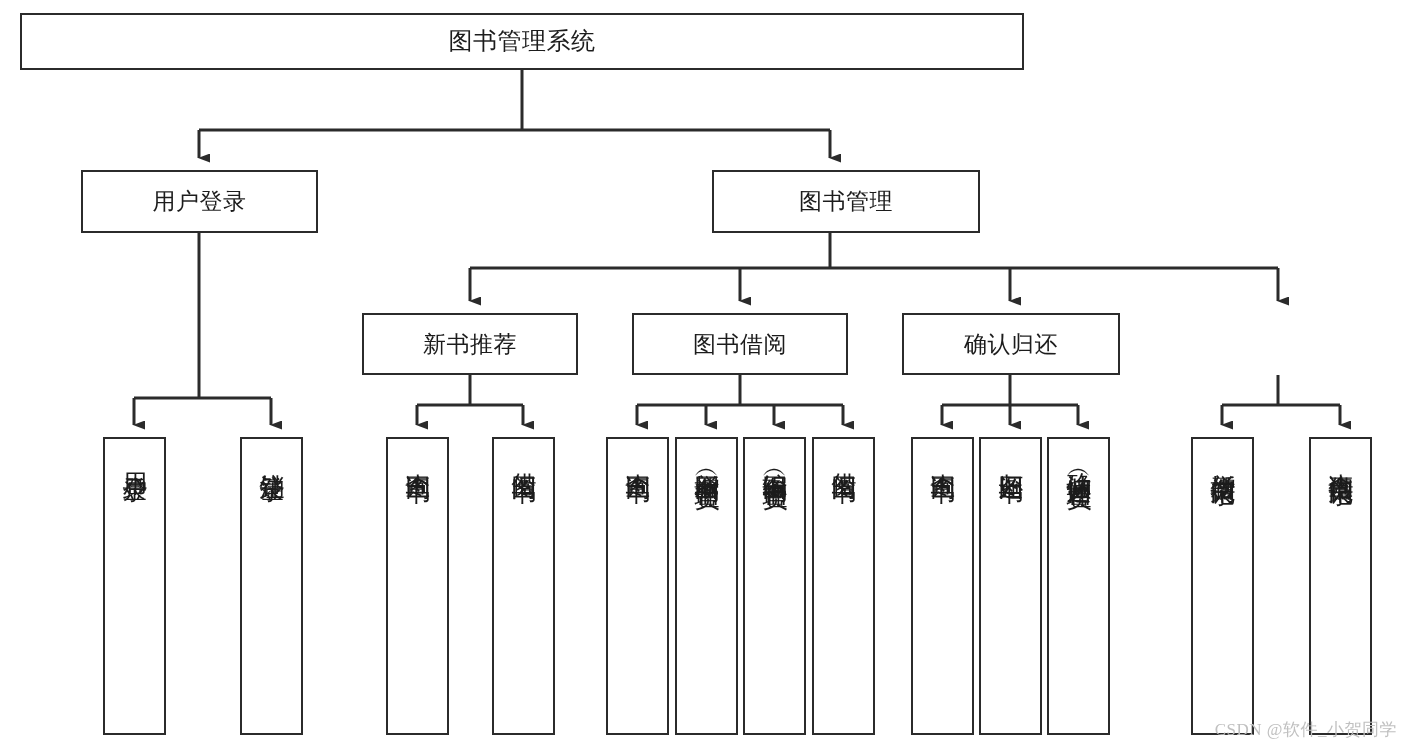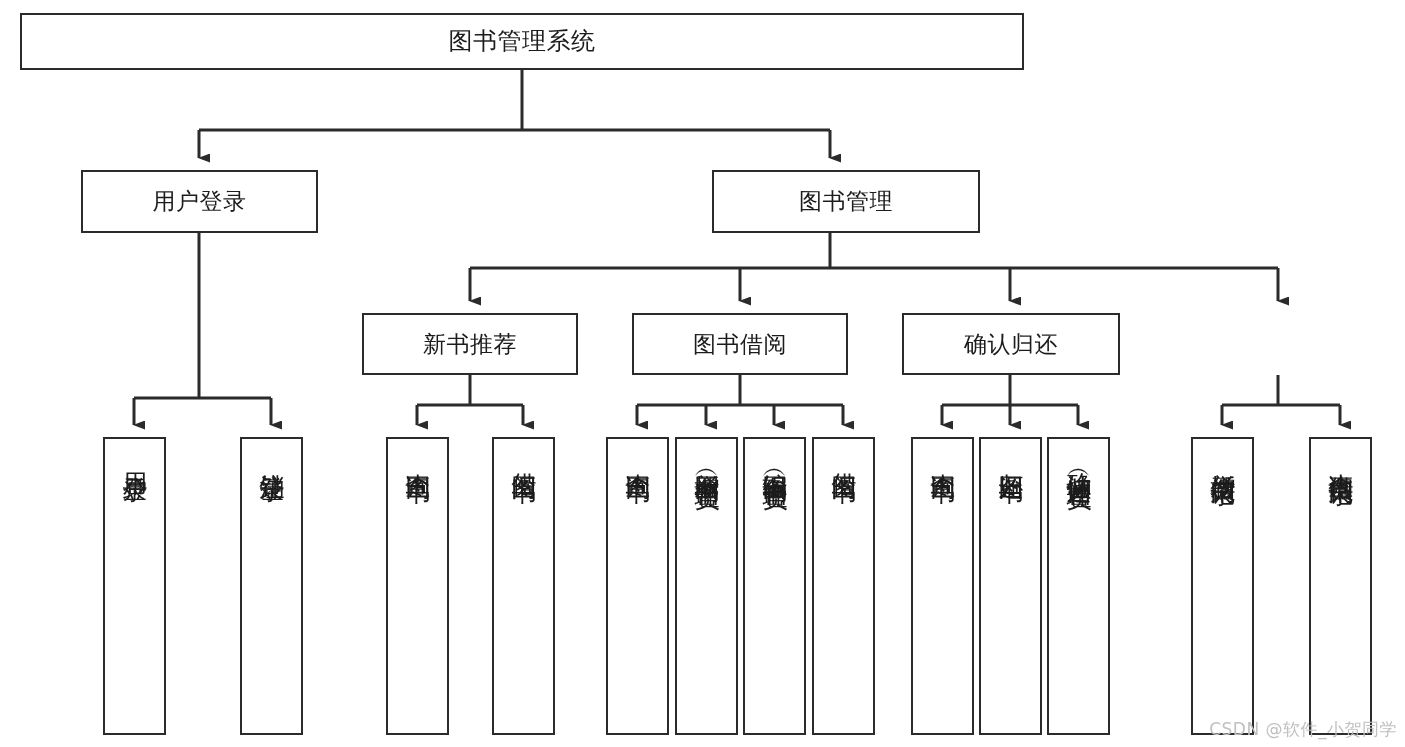--- a/index.html
+++ b/index.html
@@ -69,20 +69,21 @@
   }
   #watermark {
     position: absolute;
     right: 14px;
     bottom: 6px;
     font-size: 17px;
     color: #c0c0c0;
     letter-spacing: 0.5px;
     z-index: 5;
     white-space: nowrap;
+    font-family: Liberation Serif, serif;
   }
 </style>
 </head>
 <body>
 
 <div id="diagram-root">
 
   <svg id="connector-layer" viewBox="0 0 1405 747" xmlns="http://www.w3.org/2000/svg">
     <defs>
       <marker id="arrowhead" markerWidth="9" markerHeight="12" refX="4.5" refY="11" orient="auto" markerUnits="userSpaceOnUse">

